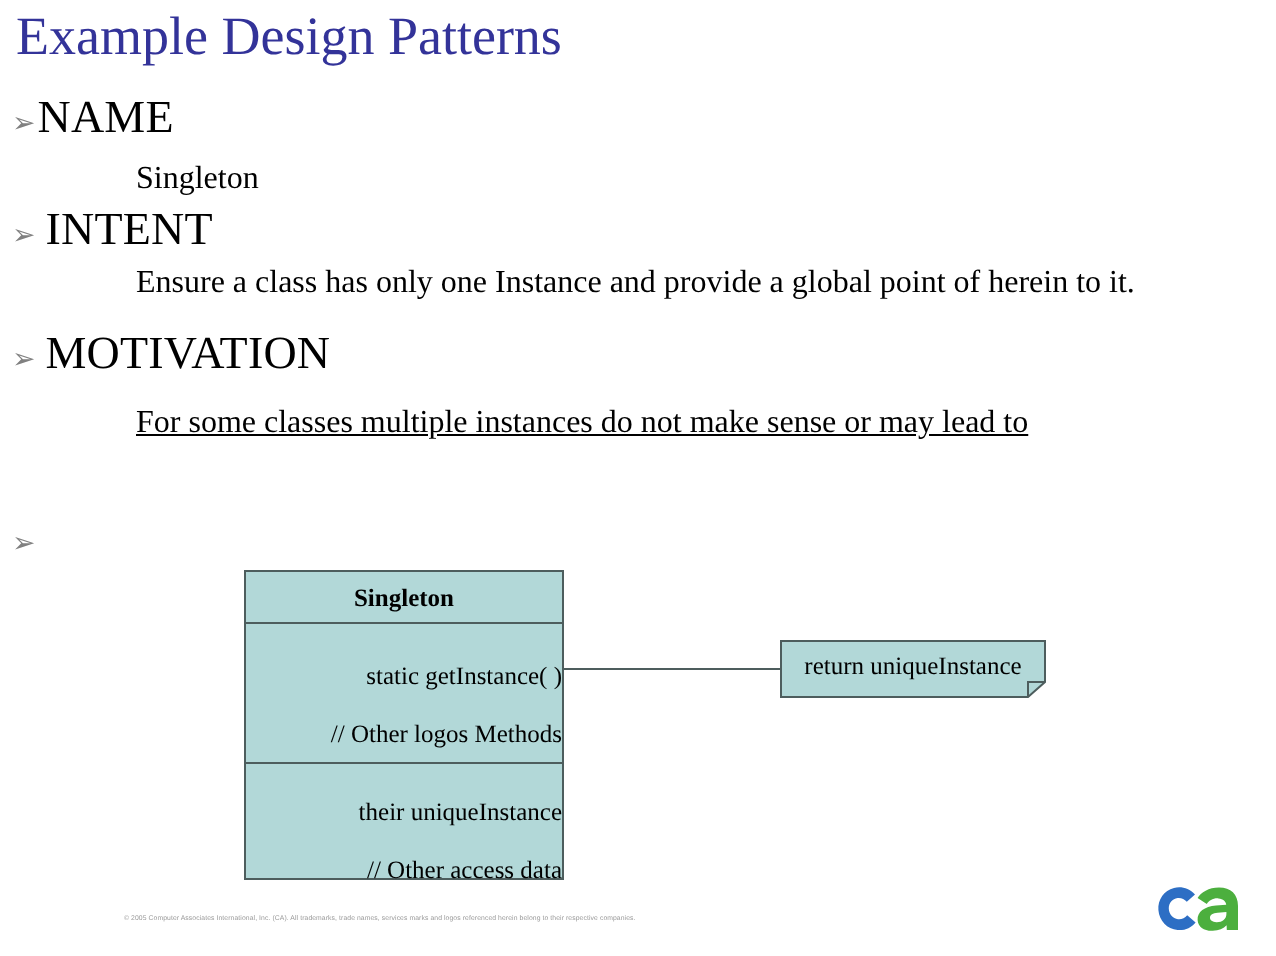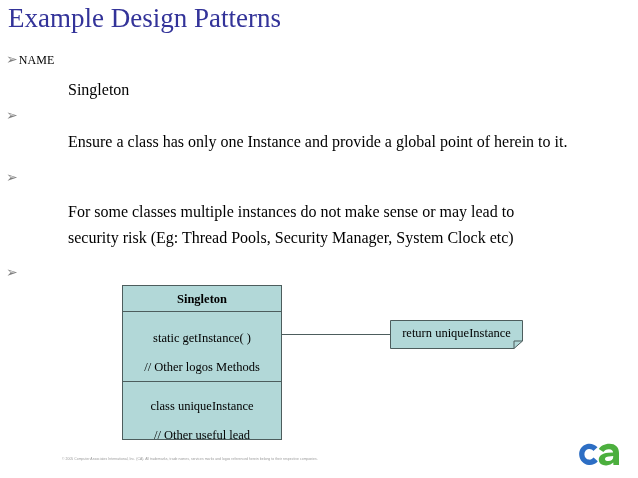--- a/index.html
+++ b/index.html
@@ -42,21 +42,21 @@
   }
   .bullet-glyph {
     color: #808080;
     font-size: 14px;
     margin-right: 5px;
     font-family: "DejaVu Sans", sans-serif;
     line-height: 22px;
   }
   .bullet-glyph.tight { margin-right: 1px; }
   .bullet-label {
-    font-size: 12px;
+    font-size: 23px;
     letter-spacing: 0.1px;
   }
 
   .sub-line {
     position: absolute;
     left: 68px;
     font-size: 16px;
     line-height: 22px;
     white-space: nowrap;
   }
@@ -89,20 +89,21 @@
     padding-top: 12px;
   }
   .uml-section.fields {
     height: 57px;
     padding-top: 10px;
   }
   .uml-line {
     font-size: 12.5px;
     line-height: 29px;
     white-space: nowrap;
+    text-align: right;
   }
 
   
   .connector {
     position: absolute;
     left: 282px;
     top: 334px;
     width: 109px;
     height: 1px;
     background: #4d5d5d;
@@ -159,42 +160,43 @@
   <div class="slide-title">Example Design Patterns</div>
 
   <div class="bullet-row" style="top:48px;">
     <span class="bullet-glyph tight">➢</span>
     <span class="bullet-label">NAME</span>
   </div>
   <div class="sub-line" style="top:79px;">Singleton</div>
 
   <div class="bullet-row" style="top:104px;">
     <span class="bullet-glyph">➢</span>
+    <span class="bullet-label">INTENT</span>
   </div>
   <div class="sub-line" style="top:131px;">Ensure a class has only one Instance and provide a global point of herein to it.</div>
 
   <div class="bullet-row" style="top:166px;">
     <span class="bullet-glyph">➢</span>
-  </div>
-  <div class="sub-line" style="top:201px;">For some classes multiple instances do not make sense or may lead to</div>
-  <div class="sub-line" style="top:227px;">security risk (Eg: Thread Pools, Security Manager, System Clock etc)</div>
+    <span class="bullet-label">MOTIVATION</span>
+  </div>
+  <div class="sub-line" style="top:201px;text-decoration:underline;">For some classes multiple instances do not make sense or may lead to</div>
 
   <div class="bullet-row" style="top:261px;">
     <span class="bullet-glyph">➢</span>
   </div>
 
   <div class="uml-class">
     <div class="uml-section name">Singleton</div>
     <div class="uml-section methods">
       <div class="uml-line">static getInstance( )</div>
       <div class="uml-line">// Other logos Methods</div>
     </div>
     <div class="uml-section fields">
-      <div class="uml-line">class uniqueInstance</div>
-      <div class="uml-line">// Other useful lead</div>
+      <div class="uml-line">their uniqueInstance</div>
+      <div class="uml-line">// Other access data</div>
     </div>
   </div>
 
   <div class="connector"></div>
 
   <div class="uml-note">
     <svg width="133" height="29" viewBox="0 0 133 29">
       <path d="M0.5 0.5 H132.5 V21 L124 28.5 H0.5 Z" fill="#b2d8d8" stroke="#4d5d5d" stroke-width="1"></path>
       <path d="M132.5 21 L124 21 L124 28.5" fill="none" stroke="#4d5d5d" stroke-width="1"></path>
     </svg>

